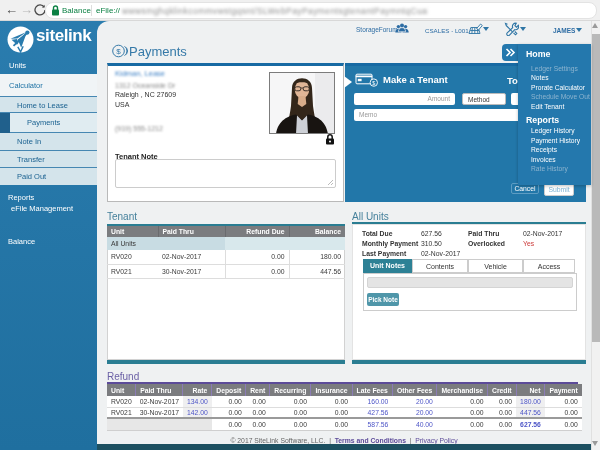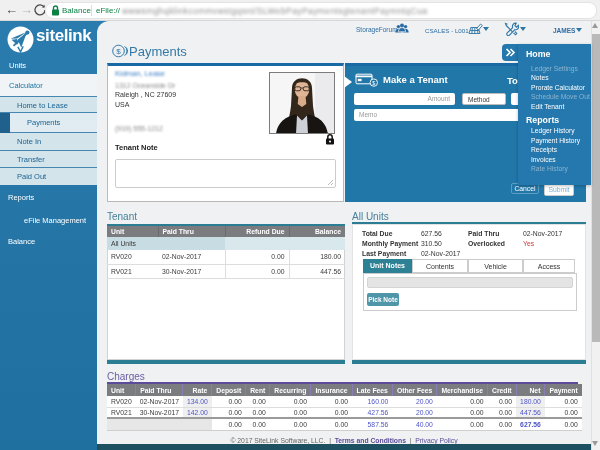--- a/index.html
+++ b/index.html
@@ -63,21 +63,21 @@
 <div class="abs sideitem" style="top:60.5px;padding-left:9px;">Units</div>
 <div class="abs" style="left:0;top:74px;width:97px;height:22px;background:#f0f4f6;"></div>
 <div class="abs" style="left:0;top:81px;color:#2073a5;font-size:7.5px;padding-left:9px;">Calculator</div>
 <div class="abs subitem" style="top:96px;height:17px;line-height:17px;padding-left:17px;border-top:1px solid #4687b2;">Home to Lease</div>
 <div class="abs subitem" style="top:113px;height:20px;line-height:20px;padding-left:27px;background:#e0ecf1;">Payments</div>
 <div class="abs" style="left:0;top:113px;width:10px;height:20px;background:#20608c;"></div>
 <div class="abs subitem" style="top:133px;height:18px;line-height:18px;padding-left:17px;">Note In</div>
 <div class="abs subitem" style="top:151px;height:17px;line-height:17px;padding-left:17px;">Transfer</div>
 <div class="abs subitem" style="top:168px;height:17px;line-height:17px;padding-left:17px;border-bottom:none;">Paid Out</div>
 <div class="abs sideitem" style="top:193px;padding-left:8px;">Reports</div>
-<div class="abs sideitem" style="top:216px;padding-left:24px;">eFile Management</div>
+<div class="abs sideitem" style="top:204px;padding-left:11px;">eFile Management</div>
 <div class="abs sideitem" style="top:236.5px;padding-left:8px;">Balance</div>
 
 <div class="abs" id="content"></div>
 
 <div class="abs" style="left:356px;top:25.5px;font-size:6.5px;color:#2e6da4;">StorageForum</div>
 <svg class="abs" style="left:395px;top:23px;" width="14" height="11" viewBox="0 0 14 11" fill="#2e6da4">
  <circle cx="3.4" cy="3.6" r="1.7"></circle>
     <circle cx="10.6" cy="3.6" r="1.7"></circle>
     <circle cx="7" cy="2.6" r="2"></circle>
  <path d="M0.3 9.6 c0-2.4 1.4-3.8 3.1-3.8 s3.1 1.4 3.1 3.8 z"></path>
@@ -127,21 +127,21 @@
  <path d="M29.5 24 l7 0 l0.8 8 l-4.3 3 l-4.3 -3 Z" fill="#d8ac8a"></path>
  <path d="M7 62 C9 48 20 43.5 27 42.5 L33 48 L39 42.5 C46 43.5 57 48 59 62 Z" fill="#181411"></path>
  <path d="M28 43.5 L33 48.5 L38 43.5 L39 62 L27 62 Z" fill="#cdd0d6"></path>
  <rect x="0.5" y="0.5" width="65" height="61" fill="none" stroke="#7c7c7c" stroke-width="1"></rect>
 </svg>
 <svg class="abs" style="left:325px;top:134px;" width="10" height="11" viewBox="0 0 10 11">
     <rect x="1" y="4.5" width="8" height="6" rx="1" fill="#111"></rect>
     <path d="M2.8 5V3a2.2 2.2 0 0 1 4.4 0v2" fill="none" stroke="#111" stroke-width="1.5"></path>
     <circle cx="5" cy="7.5" r="1" fill="#fff"></circle>
   </svg>
-<div class="abs" style="left:115px;top:143px;font-size:7.5px;font-weight:bold;color:#222;">Tenant Note</div>
+<div class="abs" style="left:115px;top:152px;font-size:7.5px;font-weight:bold;color:#222;">Tenant Note</div>
 <div class="abs" style="left:115px;top:159px;width:221px;height:29px;background:#fff;border:1px solid #ccc;border-radius:2px;">
  <svg style="position:absolute;right:1px;bottom:1px;" width="7" height="7" viewBox="0 0 7 7">
       <path d="M6 1 L1 6 M6 4 L4 6" stroke="#bbb" stroke-width="1"></path>
     </svg>
 </div>
 
 <div class="abs" style="left:345px;top:63px;width:241px;height:139px;background:#2277a9;border-top:3px solid #176aa3;"></div>
 <svg class="abs" style="left:355px;top:72px;" width="24" height="15" viewBox="0 0 24 15" fill="none" stroke="#fff">
  <rect x="1" y="2.2" width="16" height="9.6" rx="1" stroke-width="1"></rect>
  <line x1="0.8" y1="4.4" x2="17.2" y2="4.4" stroke-width="1.7"></line>
@@ -225,21 +225,21 @@
 
 <div class="abs" style="left:363px;top:259px;width:49px;height:14px;background:#2d8195;color:#fff;font-size:7px;font-weight:bold;text-align:center;line-height:14px;">Unit Notes</div>
 <div class="abs" style="left:412px;top:259px;width:56px;height:14px;background:#fff;border:1px solid #ccc;color:#333;font-size:7px;text-align:center;line-height:13px;">Contents</div>
 <div class="abs" style="left:468px;top:259px;width:55px;height:14px;background:#fff;border:1px solid #ccc;color:#333;font-size:7px;text-align:center;line-height:13px;">Vehicle</div>
 <div class="abs" style="left:523px;top:259px;width:52px;height:14px;background:#fff;border:1px solid #ccc;color:#333;font-size:7px;text-align:center;line-height:13px;">Access</div>
 <div class="abs" style="left:363px;top:273px;width:214px;height:38px;border:1px solid #ccc;"></div>
 <div class="abs" style="left:367px;top:277px;width:206px;height:11px;background:#e4e4e4;border:1px solid #d4d4d4;border-radius:2px;"></div>
 <div class="abs" style="left:367px;top:293px;width:32px;height:13px;background:#4f96a9;border-radius:2px;color:#fff;font-size:6.5px;font-weight:bold;text-align:center;line-height:13px;">Pick Note</div>
 <div class="abs tealbar" style="left:352px;top:360px;width:234px;height:4px;"></div>
 
-<div class="abs" style="left:107px;top:371px;font-size:10px;color:#6a5fa5;">Charges</div>
+<div class="abs" style="left:107px;top:371px;font-size:10px;color:#6a5fa5;">Refund</div>
 <div class="abs" style="left:107px;top:382px;width:471px;height:2px;background:#5c4b99;"></div>
 <table class="abs charges" style="left:107px;top:384px;width:471px;background:#fff;">
 <tbody>
       <tr style="height:12px;">
         <th style="width:29px;">Unit</th>
         <th style="width:48px;">Paid Thru</th>
         <th class="num" style="width:27px;">Rate</th>
         <th class="num" style="width:31px;">Deposit</th>
         <th class="num" style="width:25px;">Rent</th>
         <th class="num" style="width:42px;">Recurring</th>

